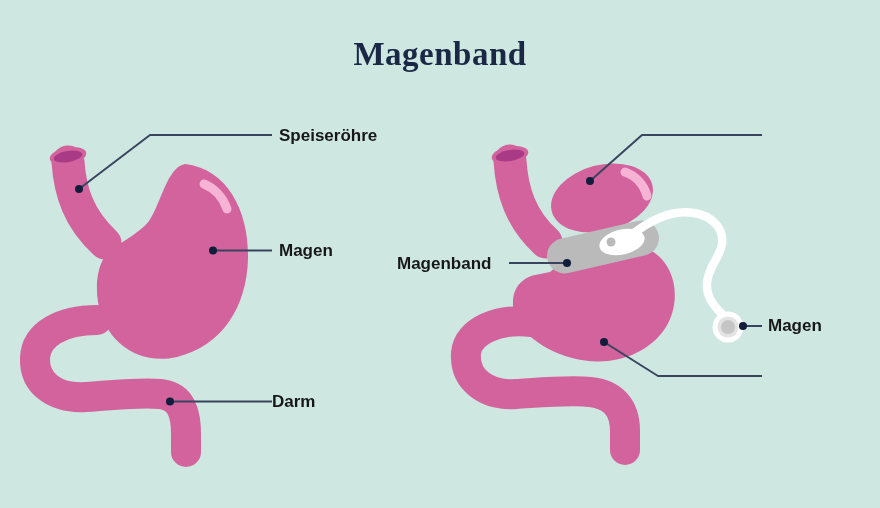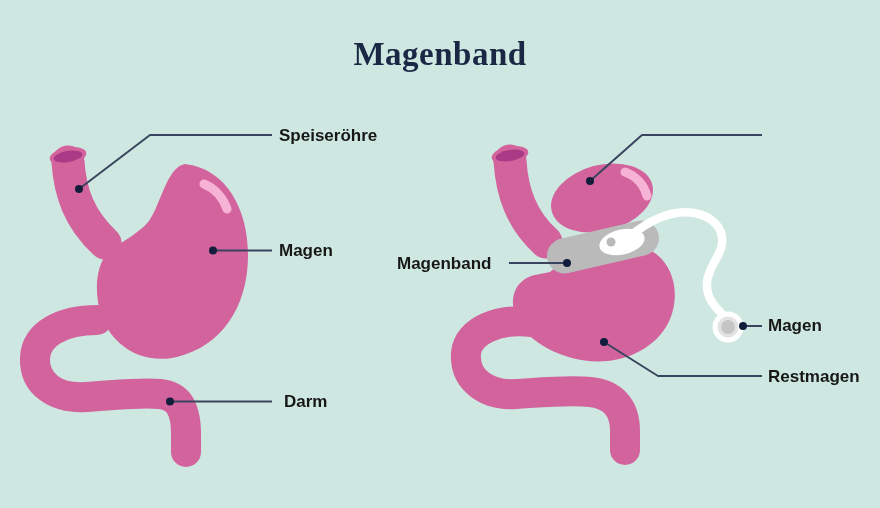--- a/index.html
+++ b/index.html
@@ -110,24 +110,23 @@
       <circle class="dot" cx="604" cy="342" r="4"></circle>
     </g>
   </svg>
 
   <div class="title">Magenband</div>
 
   <div class="lbl" style="left:279px;top:136px">Speiseröhre</div>
 
   <div class="lbl" style="left:279px;top:251px">Magen</div>
 
-  <div class="lbl" style="left:284px;top:402px">Darm</div>
+  <div class="lbl" style="left:272px;top:402px">Darm</div>
 
 
   <div class="lbl" style="left:397px;top:264px">
     <span style="display:block">Magenband</span>
   </div>
 
   <div class="lbl" style="left:768px;top:326px">Magen</div>
 
-  <div class="lbl" style="left:768px;top:377px">Restmagen</div>
 
 </div>
 
 </body></html>

